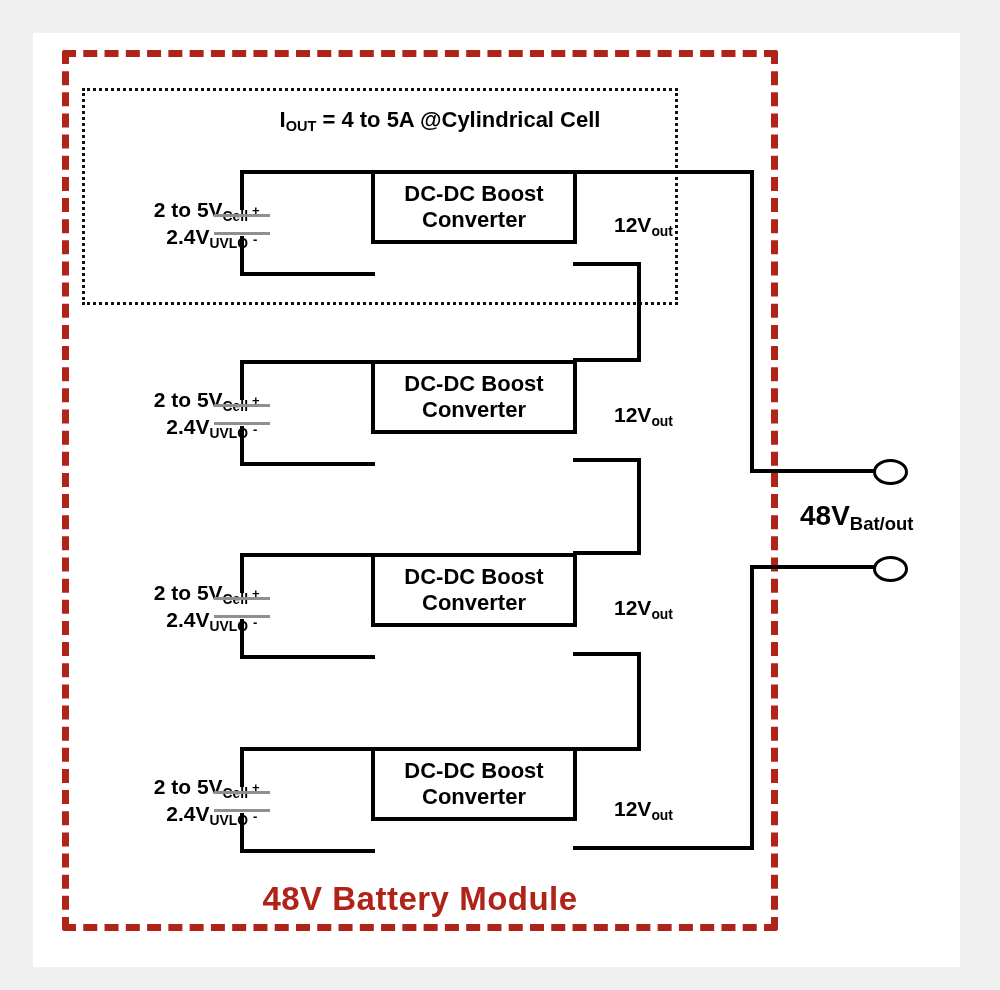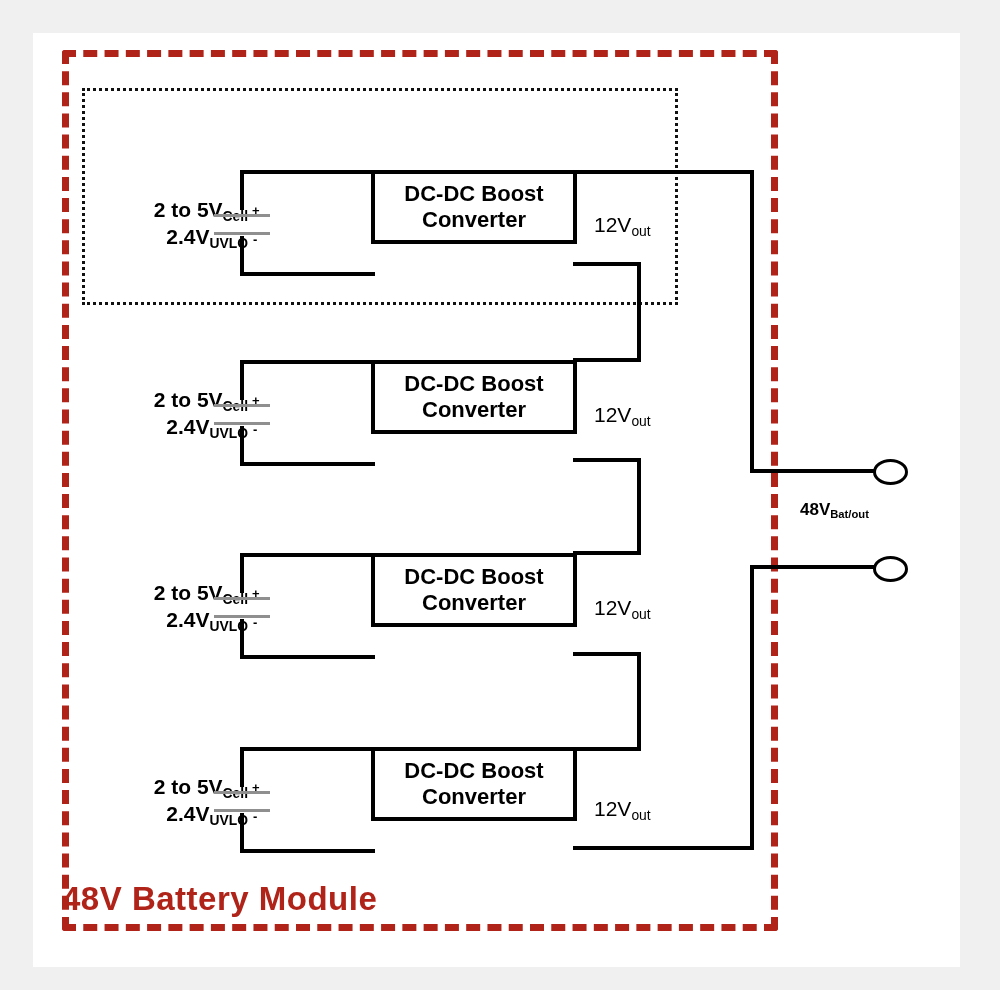--- a/index.html
+++ b/index.html
@@ -22,20 +22,21 @@
   #module-boundary {
     left: 62px; top: 50px;
     width: 716px; height: 881px;
     border: 7px dashed #b02318;
     border-radius: 3px;
     box-sizing: border-box;
   }
   #module-title {
     left: 62px; top: 880px;
     width: 716px;
+    text-align: center;
     color: #b02318;
     font-size: 33px;
     font-weight: bold;
     letter-spacing: .5px;
   }
 
   
   #detail-box {
     left: 82px; top: 88px;
     width: 596px; height: 217px;
@@ -76,25 +77,25 @@
   .cell-plate-neg { background: #8f8f8f; height: 3px; width: 56px; }
   .cell-sign { font-size: 13px; font-weight: bold; color: #000; }
 
   
   .cell-label {
     text-align: right;
     font-size: 21px; font-weight: bold; line-height: 1.3; color: #000;
     width: 160px;
   }
   .vout-label {
-    font-size: 21px; font-weight: normal; color: #000; white-space: nowrap;
+    font-size: 21px; font-weight: bold; color: #000; white-space: nowrap; margin-left: 20px;
   }
   #bat-out-label {
     left: 800px; top: 500px;
-    font-size: 17px; font-weight: bold; color: #000; white-space: nowrap;
+    font-size: 28px; font-weight: bold; color: #000; white-space: nowrap;
   }
 
   
   .terminal {
     width: 35px; height: 26px;
     border: 3px solid #000;
     border-radius: 50%;
     box-sizing: border-box;
     background: #fff;
   }
@@ -102,20 +103,21 @@
 </head>
 <body>
 
 <div id="canvas" class="abs"></div>
 
 <div id="module-boundary" class="abs"></div>
 
 <div id="detail-box" class="abs"></div>
 
 <div id="iout-note" class="abs">
+  <div><span>I</span><sub>OUT</sub><span> = 4 to 5A @Cylindrical Cell</span></div>
 </div>
 
 <div class="abs cell-label" style="left:88px; top:196px;">
   <div><span>2 to 5V</span><sub>Cell</sub></div>
   <div><span>2.4V</span><sub>UVLO</sub></div>
 </div>
 
 <div class="abs wire-h" style="left:240px; top:170px; width:135px;"></div>
 <div class="abs wire-v" style="left:240px; top:170px; height:40px;"></div>
 <div class="abs wire-v" style="left:240px; top:236px; height:40px;"></div>

